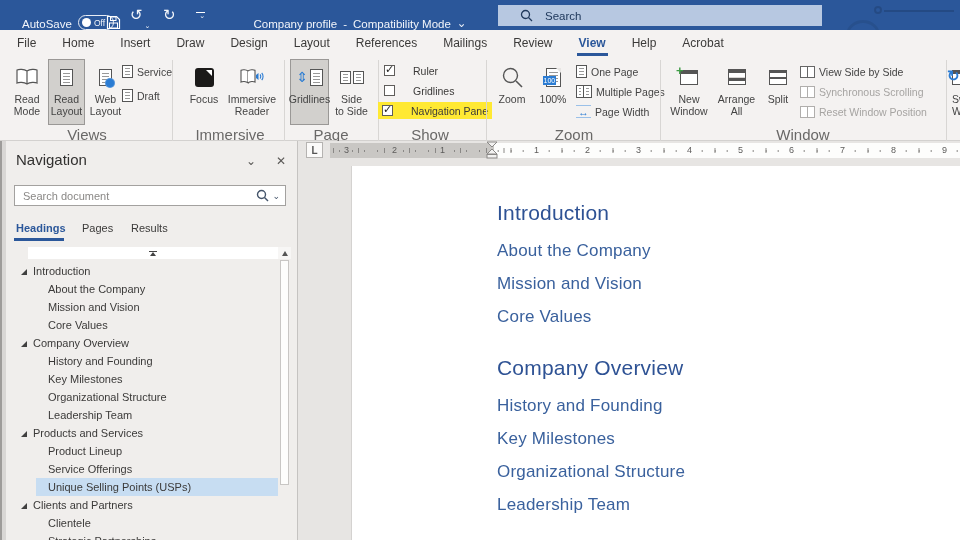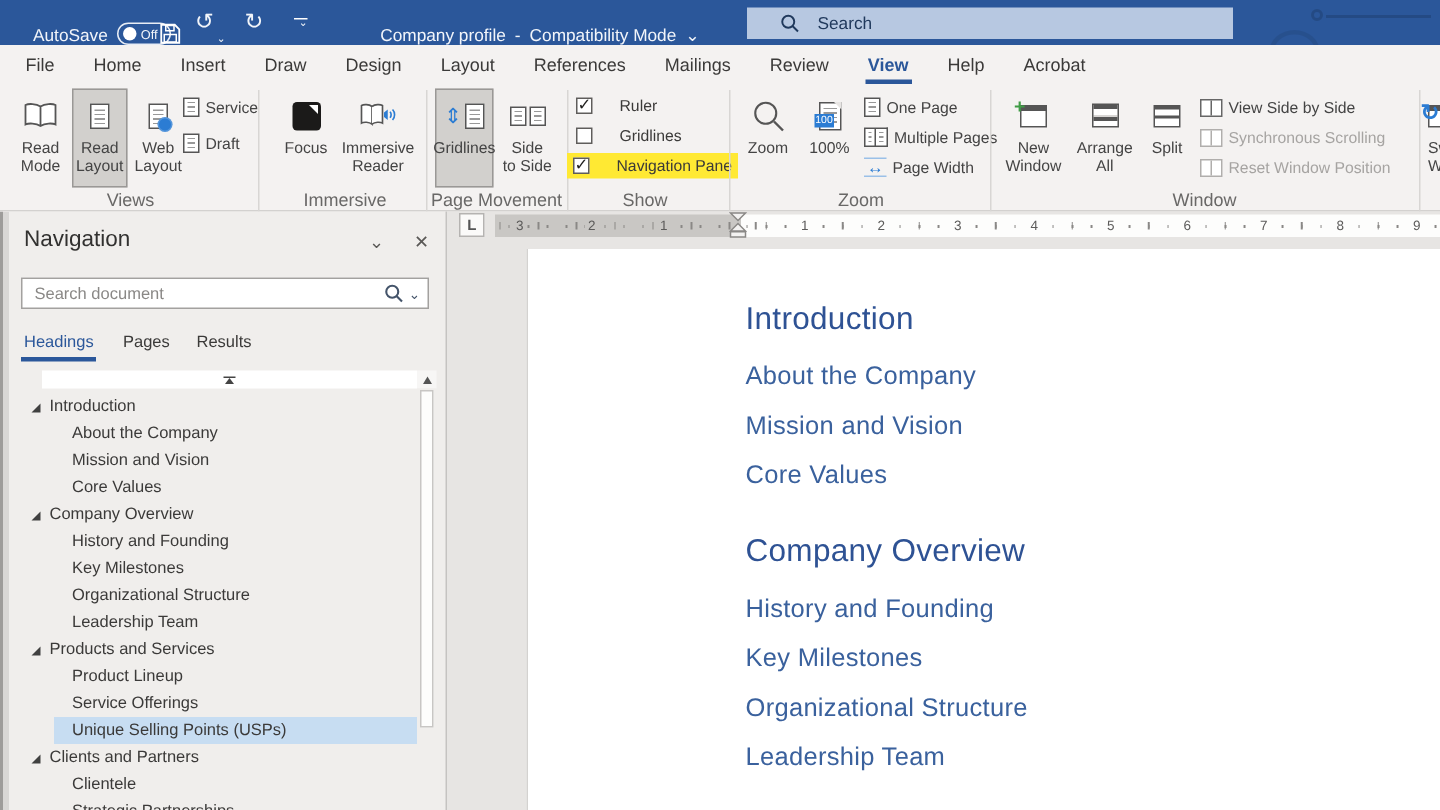--- a/index.html
+++ b/index.html
@@ -32,21 +32,21 @@
 
   
   .tabrow{position:absolute;left:0;top:30px;width:960px;height:26px;background:#f4f2f1;display:flex;padding-left:4px;}
   .rtab{position:relative;padding:0 13px;line-height:26px;font-size:12px;color:#3b3a39;cursor:default;}
   .rtab.active{color:#2b579a;font-weight:bold;}
   .rtab.active::after{content:"";position:absolute;left:11px;right:11px;bottom:0;height:3px;background:#2b579a;}
 
   
   .ribbon{position:absolute;left:0;top:56px;width:960px;height:85px;background:#f4f2f1;border-bottom:1px solid #d3d1cf;}
   .vsep{position:absolute;top:4px;height:128px;width:1px;background:#d8d6d4;}
-  .glabel{position:absolute;top:70px;font-size:12px;color:#696867;text-align:center;}
+  .glabel{position:absolute;top:70px;font-size:15px;color:#696867;text-align:center;}
   .bigbtn{position:absolute;top:3px;height:66px;text-align:center;font-size:10.5px;color:#444;
           display:flex;flex-direction:column;align-items:center;padding-top:4px;line-height:12px;border:1px solid transparent;}
   .bigbtn .ic{height:26px;display:flex;align-items:center;justify-content:center;margin-bottom:3px;}
   .bigbtn.sel{background:#d2d0cd;border:1px solid #9a9896;}
   .smallbtn{position:absolute;height:17px;display:flex;align-items:center;gap:4px;font-size:10.5px;color:#444;white-space:nowrap;}
   .smallbtn.dis{color:#a6a4a2;}
   .chkrow{position:absolute;height:17px;display:flex;align-items:center;gap:18px;font-size:10.5px;color:#3b3a39;padding:0 4px;white-space:nowrap;}
   .chkrow.hl{background:#ffe933;}
   .chk{width:11px;height:11px;border:1px solid #5f5d5b;background:#fff;position:relative;flex:none;}
   .chk.on::after{content:"✓";position:absolute;left:0px;top:-3px;font-size:11px;color:#1f1e1d;}
@@ -104,21 +104,21 @@
   .np-chev{position:absolute;left:246px;top:13px;font-size:12px;color:#5a5856;}
   .np-close{position:absolute;left:276px;top:13px;font-size:12px;color:#5a5856;}
   .np-search{position:absolute;left:14px;top:44px;width:272px;height:21px;background:#fff;border:1px solid #a3a19f;
              display:flex;align-items:center;}
   .np-search input{flex:1;border:none;outline:none;font-size:11px;color:#3b3a39;padding:0 8px;
                    font-family:"Liberation Sans",sans-serif;background:transparent;}
   .np-search input::placeholder{color:#8a8886;opacity:1;}
   .np-mag{margin-right:3px;}
   .np-dd{font-size:9px;color:#44546a;margin-right:5px;}
   .np-tab{position:absolute;top:81px;font-size:11px;color:#3b3a39;}
-  .np-tab.active{color:#2b579a;font-weight:normal;}
+  .np-tab.active{color:#2b579a;font-weight:bold;}
   .np-underline{position:absolute;left:14px;top:97px;width:50px;height:3px;background:#2b579a;}
   .topbar{position:absolute;left:28px;top:106px;width:250px;height:12px;background:#fff;
           display:flex;align-items:center;justify-content:center;}
   .totop{display:flex;flex-direction:column;align-items:center;}
   .totop .bar{width:8px;border-top:1px solid #444;}
   .totop .tri{width:0;height:0;border-left:3px solid transparent;border-right:3px solid transparent;border-bottom:4px solid #444;}
   .sb-up{position:absolute;left:278px;top:106px;width:13px;height:12px;background:#f7f6f5;
          display:flex;align-items:center;justify-content:center;}
   .sb-up .tri{width:0;height:0;border-left:3.5px solid transparent;border-right:3.5px solid transparent;border-bottom:5px solid #555;}
   .sb-track{position:absolute;left:278px;top:118px;width:13px;bottom:0;background:#f0eeec;}

